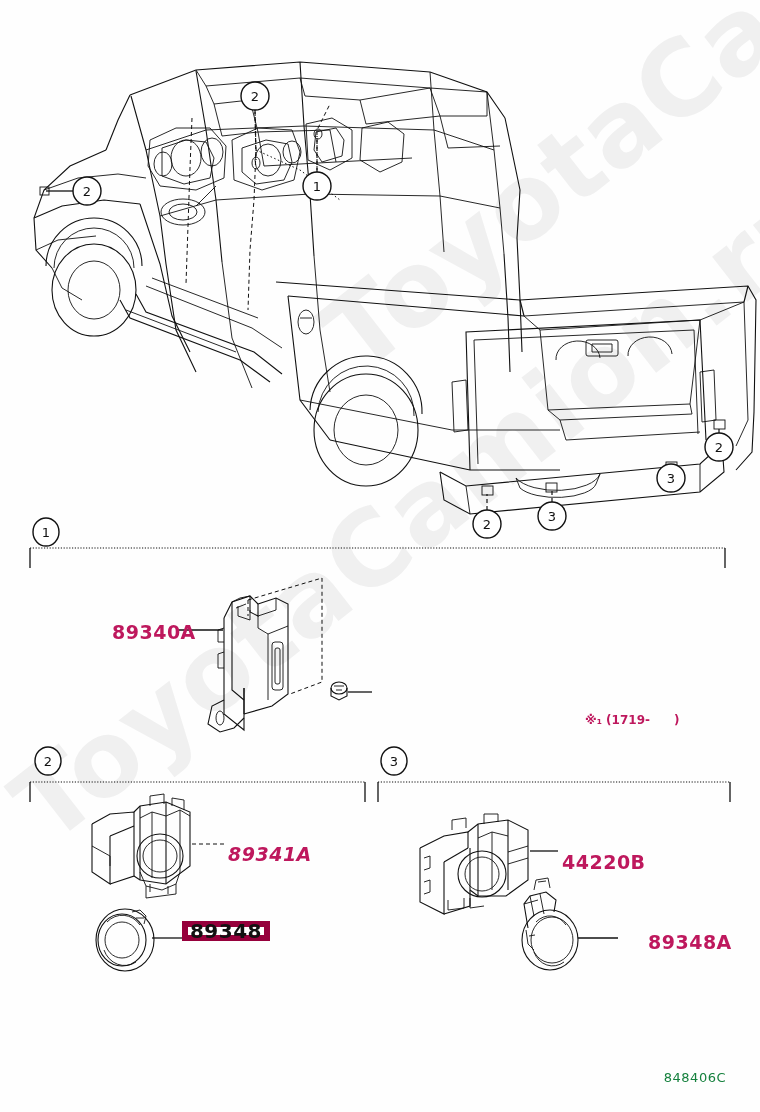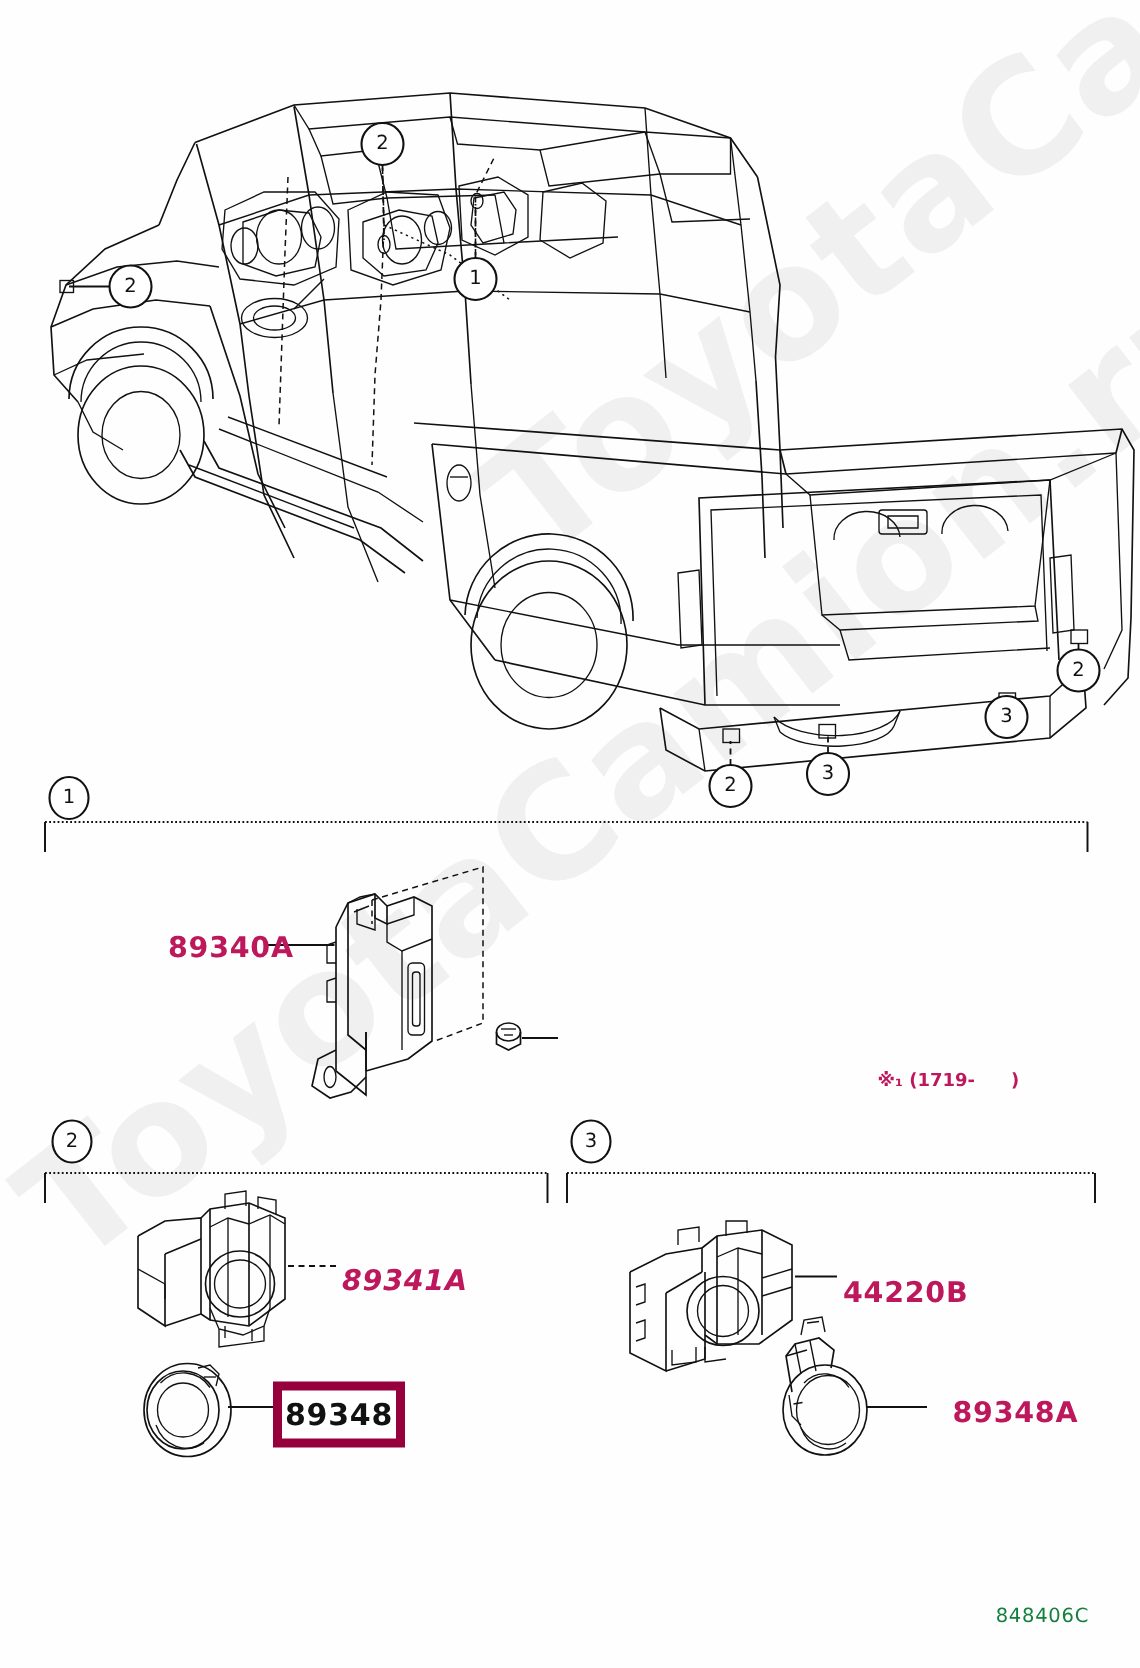--- a/index.html
+++ b/index.html
@@ -448,23 +448,23 @@
 
   </svg>
 
   <div class="plabel" style="left:112px; top:621px;">89340A</div>
 
 
   <div class="plabel tiny" style="left:585px; top:713px;">※₁ (1719-  )</div>
 
   <div class="plabel" style="left:228px; top:843px;font-style:italic;">89341A</div>
 
-  <div id="highlight-box" style="left:182px; top:921px; width:88px; height:44px;">
+  <div id="highlight-box" style="left:182px; top:921px; width:88px; height:20px;">
     <span class="hl-text">89348</span>
   </div>
 
   <div class="plabel" style="left:562px; top:851px;">44220B</div>
 
-  <div class="plabel" style="left:635px; top:931px;">89348A</div>
+  <div class="plabel" style="left:648px; top:931px;">89348A</div>
 
   <div id="diagram-code">848406C</div>
 
 </div>
 
 </body></html>

